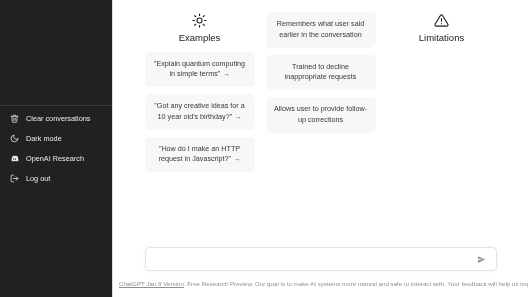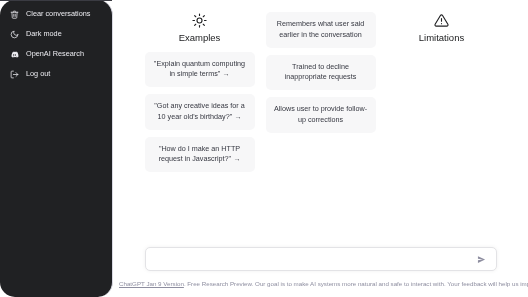--- a/index.html
+++ b/index.html
@@ -18,24 +18,23 @@
   }
 
   
   .sidebar {
     width: 113px;
     height: 297px;
     background: #202123;
     border-right: 1px solid #d9d9e3;
     display: flex;
     flex-direction: column;
-    justify-content: flex-start;
+    justify-content: center;
     padding-bottom: 4px;
     flex: 0 0 113px;
-    border-radius: 15px;
   }
 
   .sidebar-nav {
     display: flex;
     flex-direction: column;
     border-top: 1px solid #3a3b42;
     padding-top: 3px;
   }
 
   .sidebar-item {

